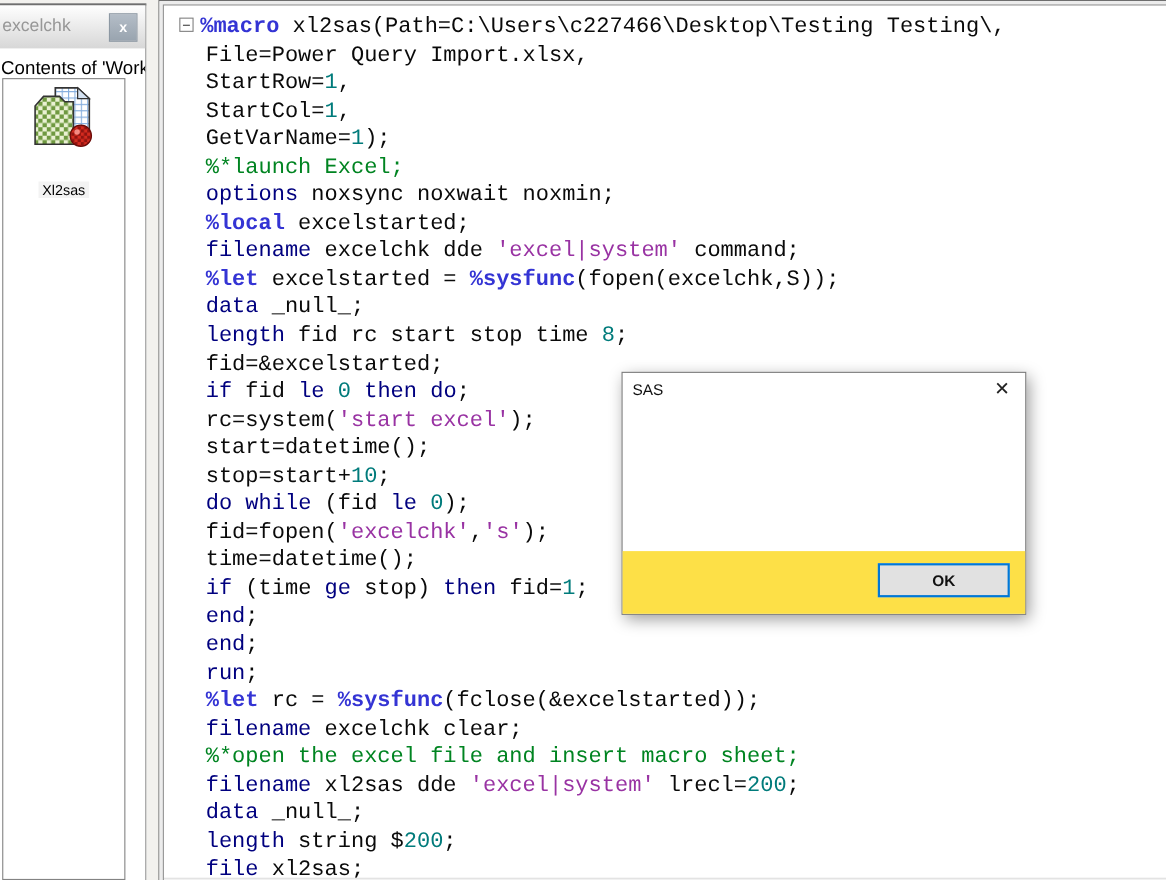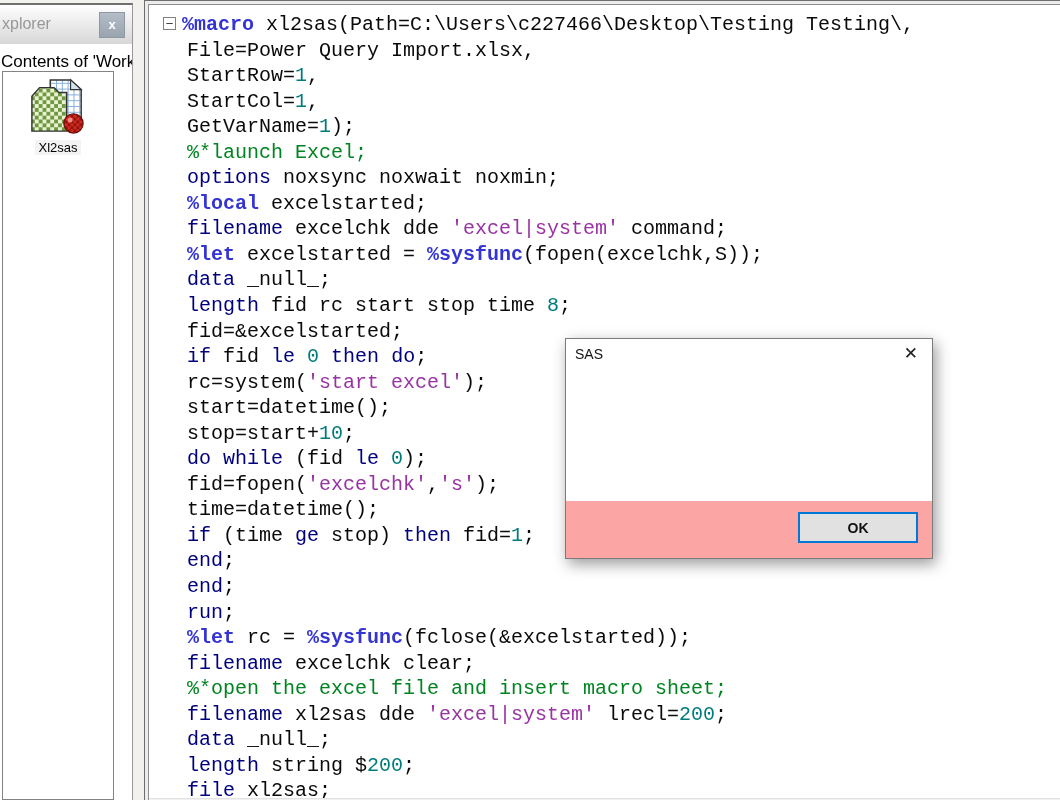--- a/index.html
+++ b/index.html
@@ -10,21 +10,21 @@
   .explorer { position:absolute; left:0; top:3px; width:133px; height:797px;
               background:#fff; border-top:2px solid #6f6f6f; border-right:1px solid #989898; }
   .exp-titlebar { position:relative; height:39px; background:linear-gradient(#fefefe,#d7d7d7); }
   .exp-title { position:absolute; left:2px; top:10px; font-size:16px; color:#979797; }
   .exp-close { position:absolute; right:7px; top:7px; width:26px; height:26px;
                background:linear-gradient(#b4bdc7,#99a4af); border:1px solid #8d98a3;
                color:#fff; font-weight:bold; font-size:13px; line-height:23px; text-align:center; cursor:default; }
   .exp-header { margin:8px 0 0 1px; font-size:17px; color:#000; white-space:nowrap; overflow:hidden; }
   .exp-listbox { position:absolute; left:2px; top:66px; width:112px; bottom:0;
                  background:#fff; border:1px solid #838383; }
-  .exp-item { margin-top:5px; display:flex; flex-direction:column; align-items:center; cursor:default; }
+  .exp-item { margin-top:5px; display:flex; flex-direction:column; align-items:center; cursor:default;gap:24px; }
   .exp-item-label { font-size:13px; margin-top:1px; background:#f3f3f3; padding:0 3px; color:#000; }
 
   
   .editor-outer { position:absolute; left:144px; top:0; width:930px; height:812px;
                   border:1px solid #6e6e6e; background:#fff; }
   .editor-mid   { width:100%; height:100%; border:3px solid #ececec; }
   .editor-inner { width:100%; height:100%; border:1px solid #8f8f8f; background:#fff;
                   position:relative; overflow:hidden; }
   .code { position:absolute; inset:0; padding:7px 0 0 14px;
           font-family:"Liberation Mono", monospace; font-size:20px; line-height:25.55px;
@@ -39,31 +39,31 @@
 
   
   .dialog { position:absolute; left:565px; top:338px; width:368px; height:221px;
             background:#fff; border:1px solid #7b7b7b; box-shadow:3px 5px 14px rgba(0,0,0,0.40); }
   .dlg-titlebar { position:relative; height:30px; }
   .dlg-title { position:absolute; left:9px; top:7px; font-size:14px; color:#111; }
   .dlg-close { position:absolute; right:14px; top:4px; font-size:17px; color:#222; cursor:default; }
   .dlg-content { display:flex; align-items:center; height:134px; padding-left:40px; }
   .dlg-icon { width:43px; height:43px; flex:0 0 auto; }
   .dlg-msg { margin-left:22px; font-size:13px; font-weight:600; color:#0e0e0e; }
-  .dlg-buttons { position:absolute; left:0; right:0; bottom:0; height:57px; background:#fca5a5; }
+  .dlg-buttons { position:absolute; left:0; right:0; bottom:0; height:57px; background:#fde047; }
   .dlg-ok { position:absolute; right:14px; top:11px; width:120px; height:31px;
             background:#e1e1e1; border:2px solid #0078d7; font-size:14px; font-weight:600;
             color:#111; font-family:"Liberation Sans",sans-serif; cursor:default; }
 </style>
 </head>
 <body>
 
 <div class="explorer">
   <div class="exp-titlebar">
-    <span class="exp-title">xplorer</span>
+    <span class="exp-title">excelchk</span>
     <div class="exp-close">
       <span>x</span>
     </div>
   </div>
   <div class="exp-header">Contents of 'Work.:</div>
   <div class="exp-listbox">
     <div class="exp-item">
       <span>
         <svg width="62" height="58" viewBox="0 0 64 60">
           <defs>

